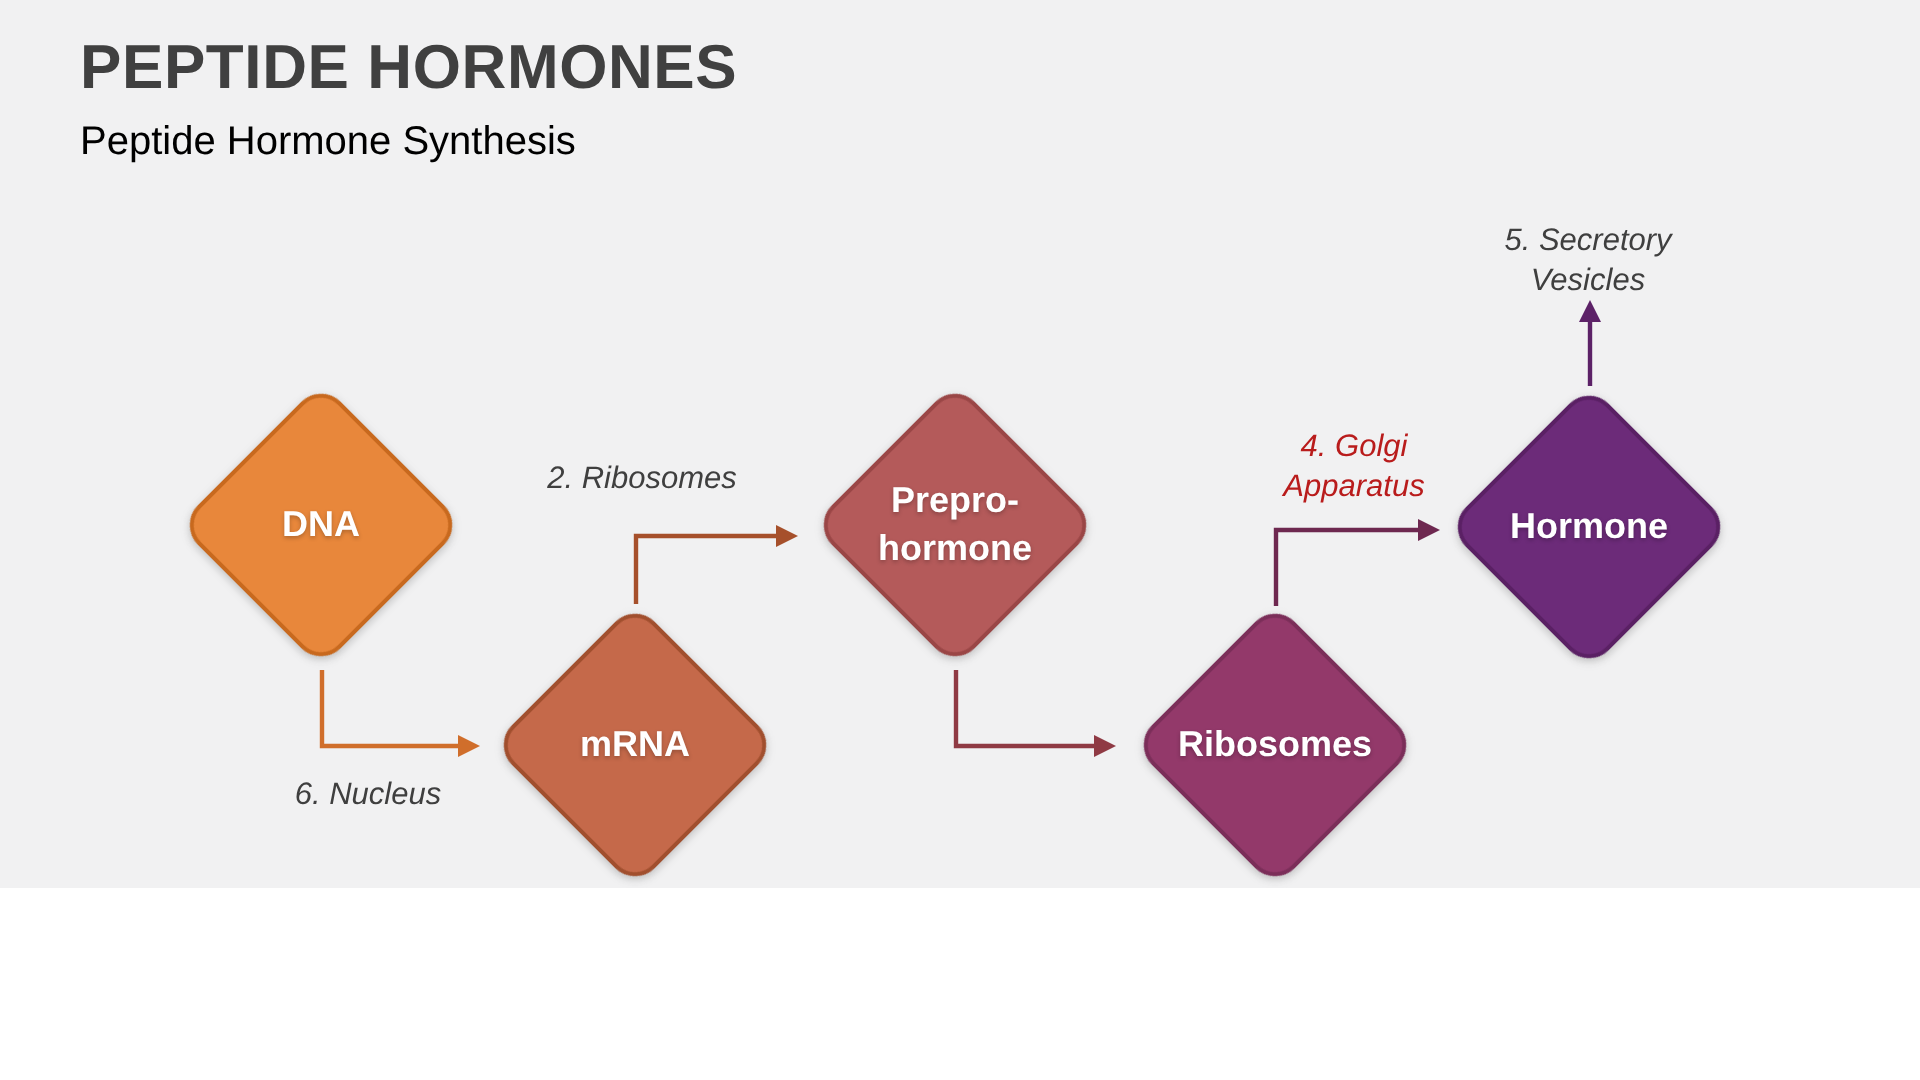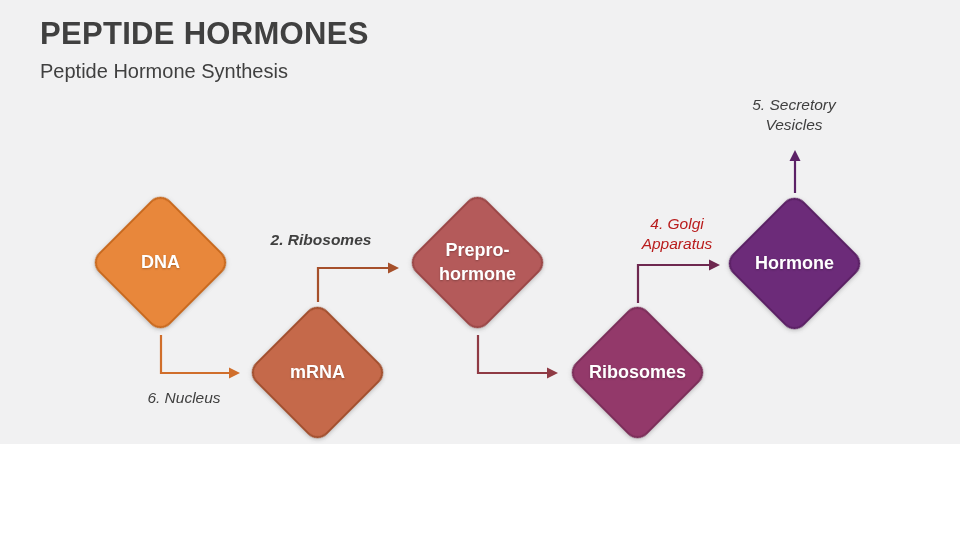--- a/index.html
+++ b/index.html
@@ -88,21 +88,21 @@
   .step-4 { left: 677px; top: 214px; }
   .step-5 { left: 794px; top: 95px;  }
 </style>
 </head>
 <body>
 
 <div class="slide" style="background-color: rgb(241, 241, 242);">
 
   <div class="slide-title" style="color: rgb(64, 64, 64);">PEPTIDE HORMONES</div>
 
-  <div class="slide-subtitle" style="color: #404040;">Peptide Hormone Synthesis</div>
+  <div class="slide-subtitle" style="color: #000000;">Peptide Hormone Synthesis</div>
 
   <div class="canvas">
 
     <svg class="arrows" viewBox="0 0 960 540" xmlns="http://www.w3.org/2000/svg">
       <g>
         <path d="M161 335 L161 373 L231 373" style="stroke: rgb(208, 110, 43);"></path>
         <polygon points="240,373 229,367.5 229,378.5" style="fill: rgb(208, 110, 43);"></polygon>
       </g>
       <g>
         <path d="M318 302 L318 268 L390 268" style="stroke: rgb(166, 80, 43);"></path>
@@ -142,20 +142,20 @@
       <div class="shape" style="background-color: rgb(147, 57, 106); border-color: rgb(123, 46, 89);"></div>
       <div class="node-label">Ribosomes</div>
     </div>
 
     <div class="node node-hormone">
       <div class="shape" style="background-color: rgb(108, 43, 121); border-color: rgb(90, 32, 100);"></div>
       <div class="node-label">Hormone</div>
     </div>
 
     <div class="step-label step-1" style="color: rgb(63, 63, 63);">6. Nucleus</div>
-    <div class="step-label step-2" style="color: rgb(63, 63, 63); font-weight: bold;">2. Ribosomes</div>
+    <div class="step-label step-2" style="color: rgb(63, 63, 63);">2. Ribosomes</div>
     <div class="step-label step-4" style="color: #b91c1c;">4. Golgi
 Apparatus</div>
-    <div class="step-label step-5" style="color: rgb(63, 63, 63);">5. Secretory
+    <div class="step-label step-5" style="color: rgb(63, 63, 63); margin-top: 16px;">5. Secretory
 Vesicles</div>
 
   </div>
 </div>
 
 </body></html>

